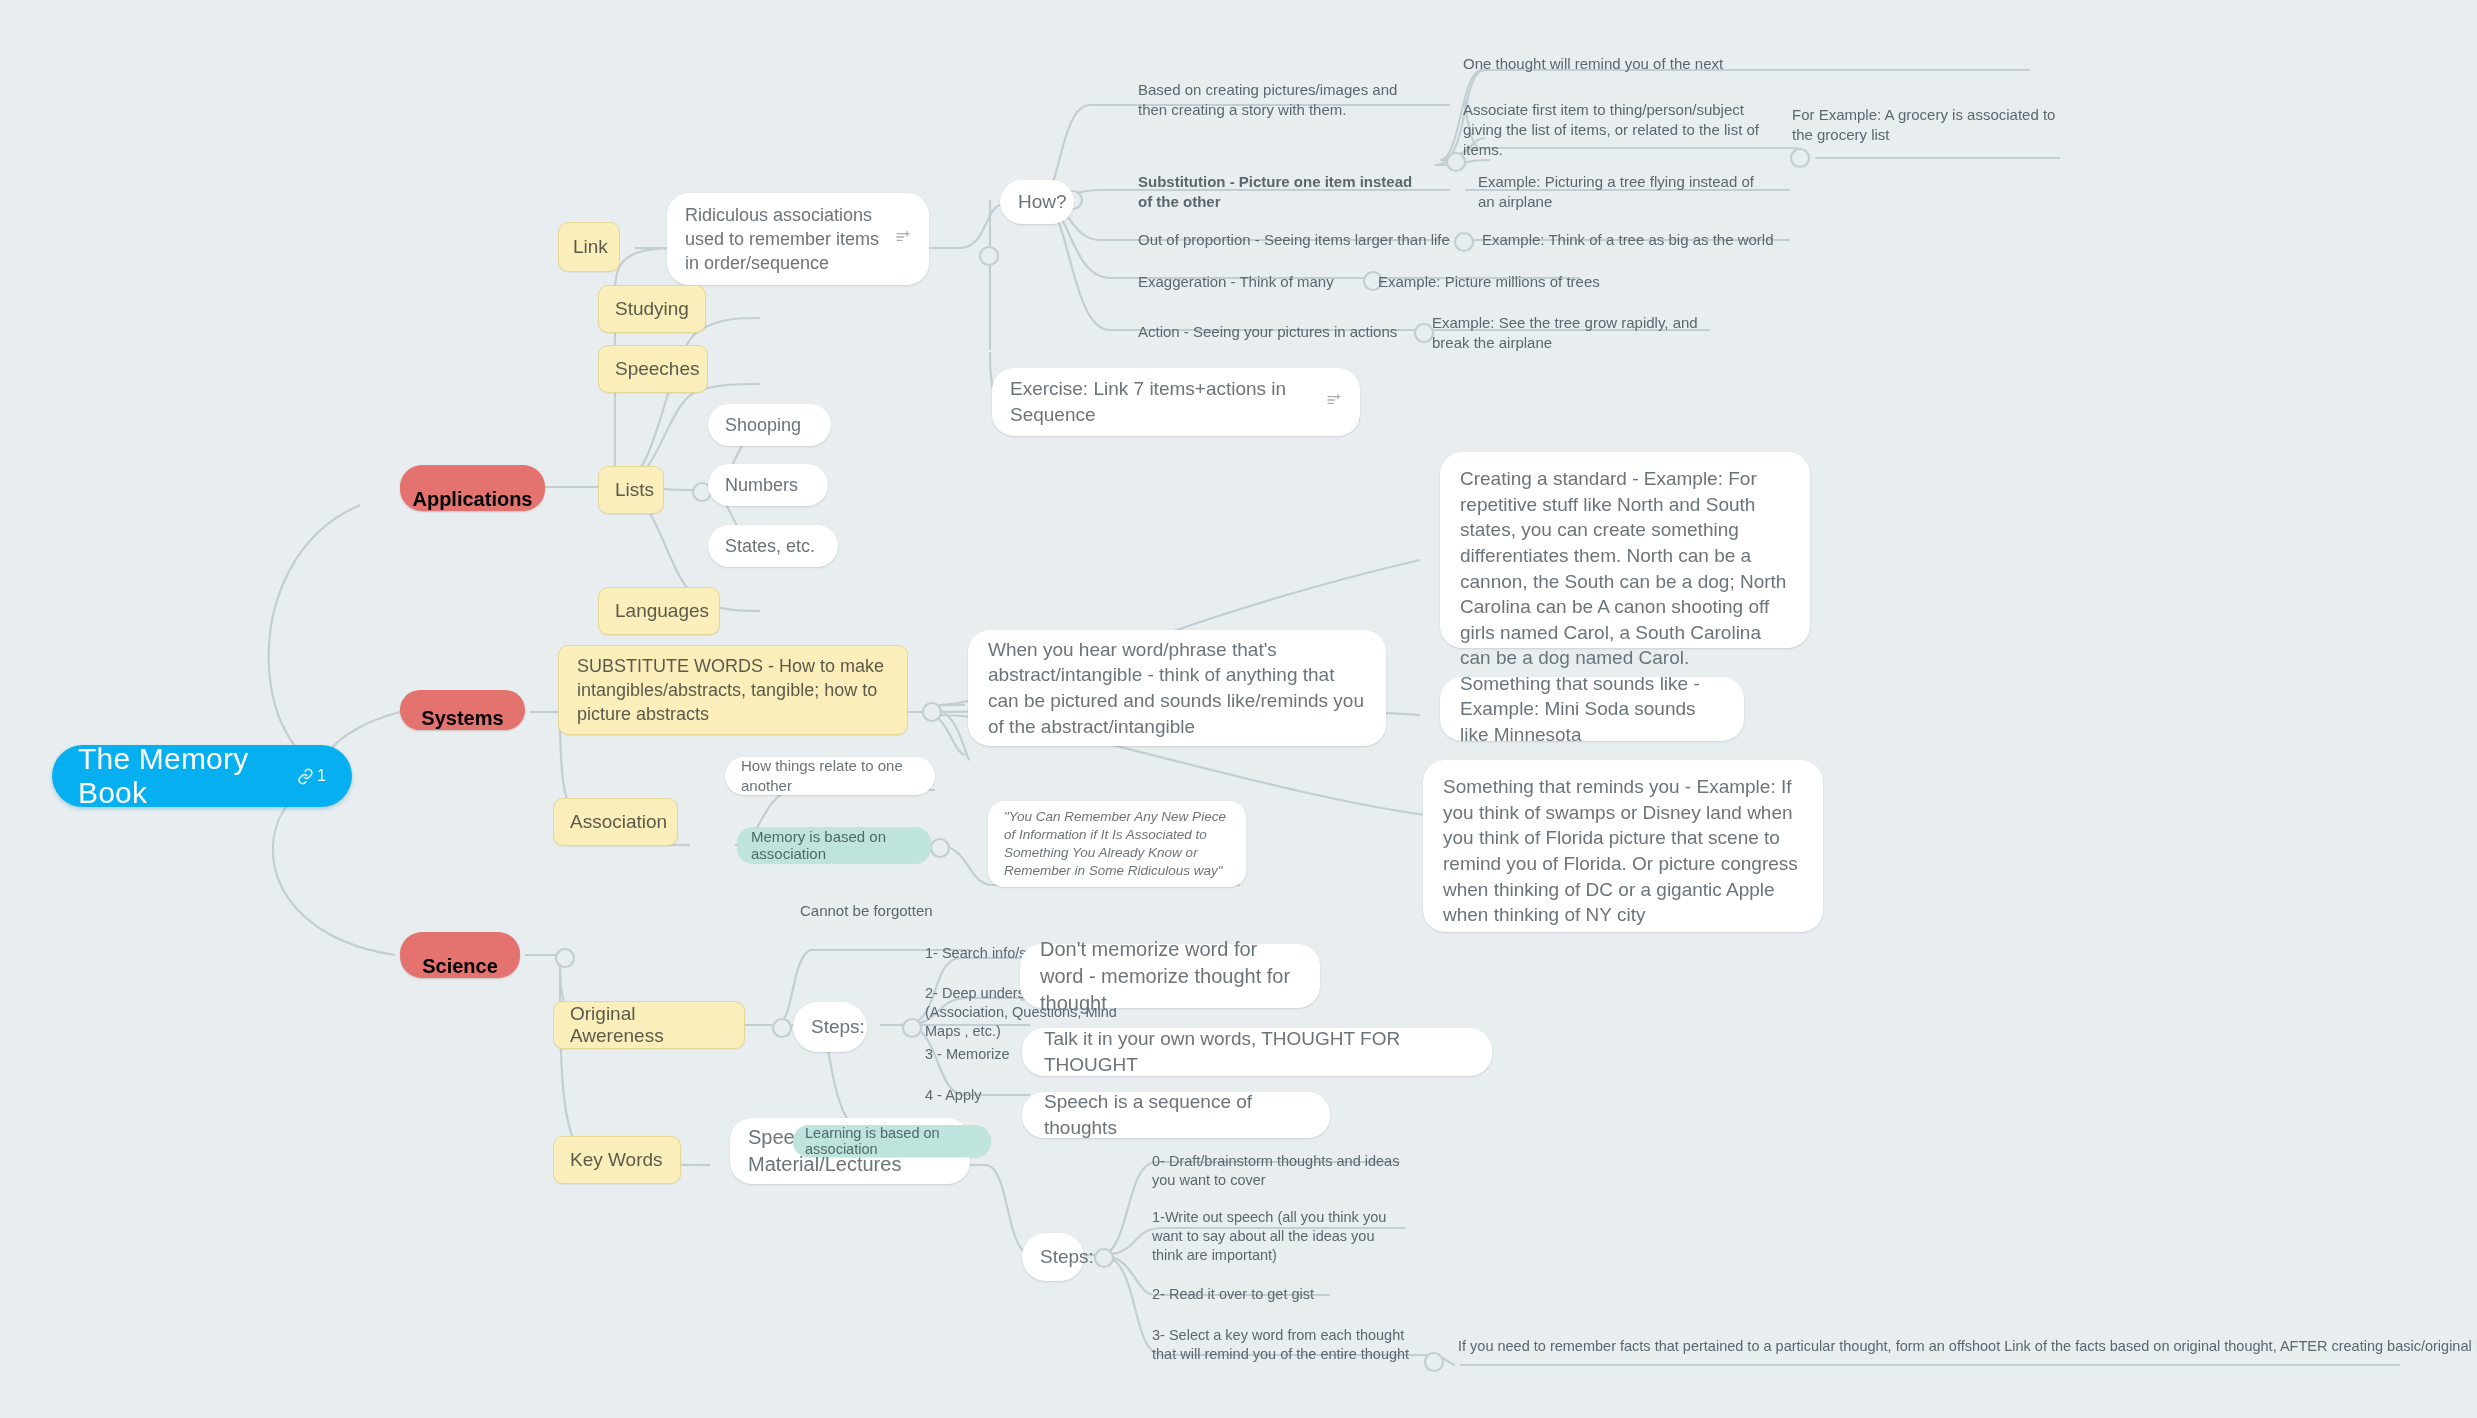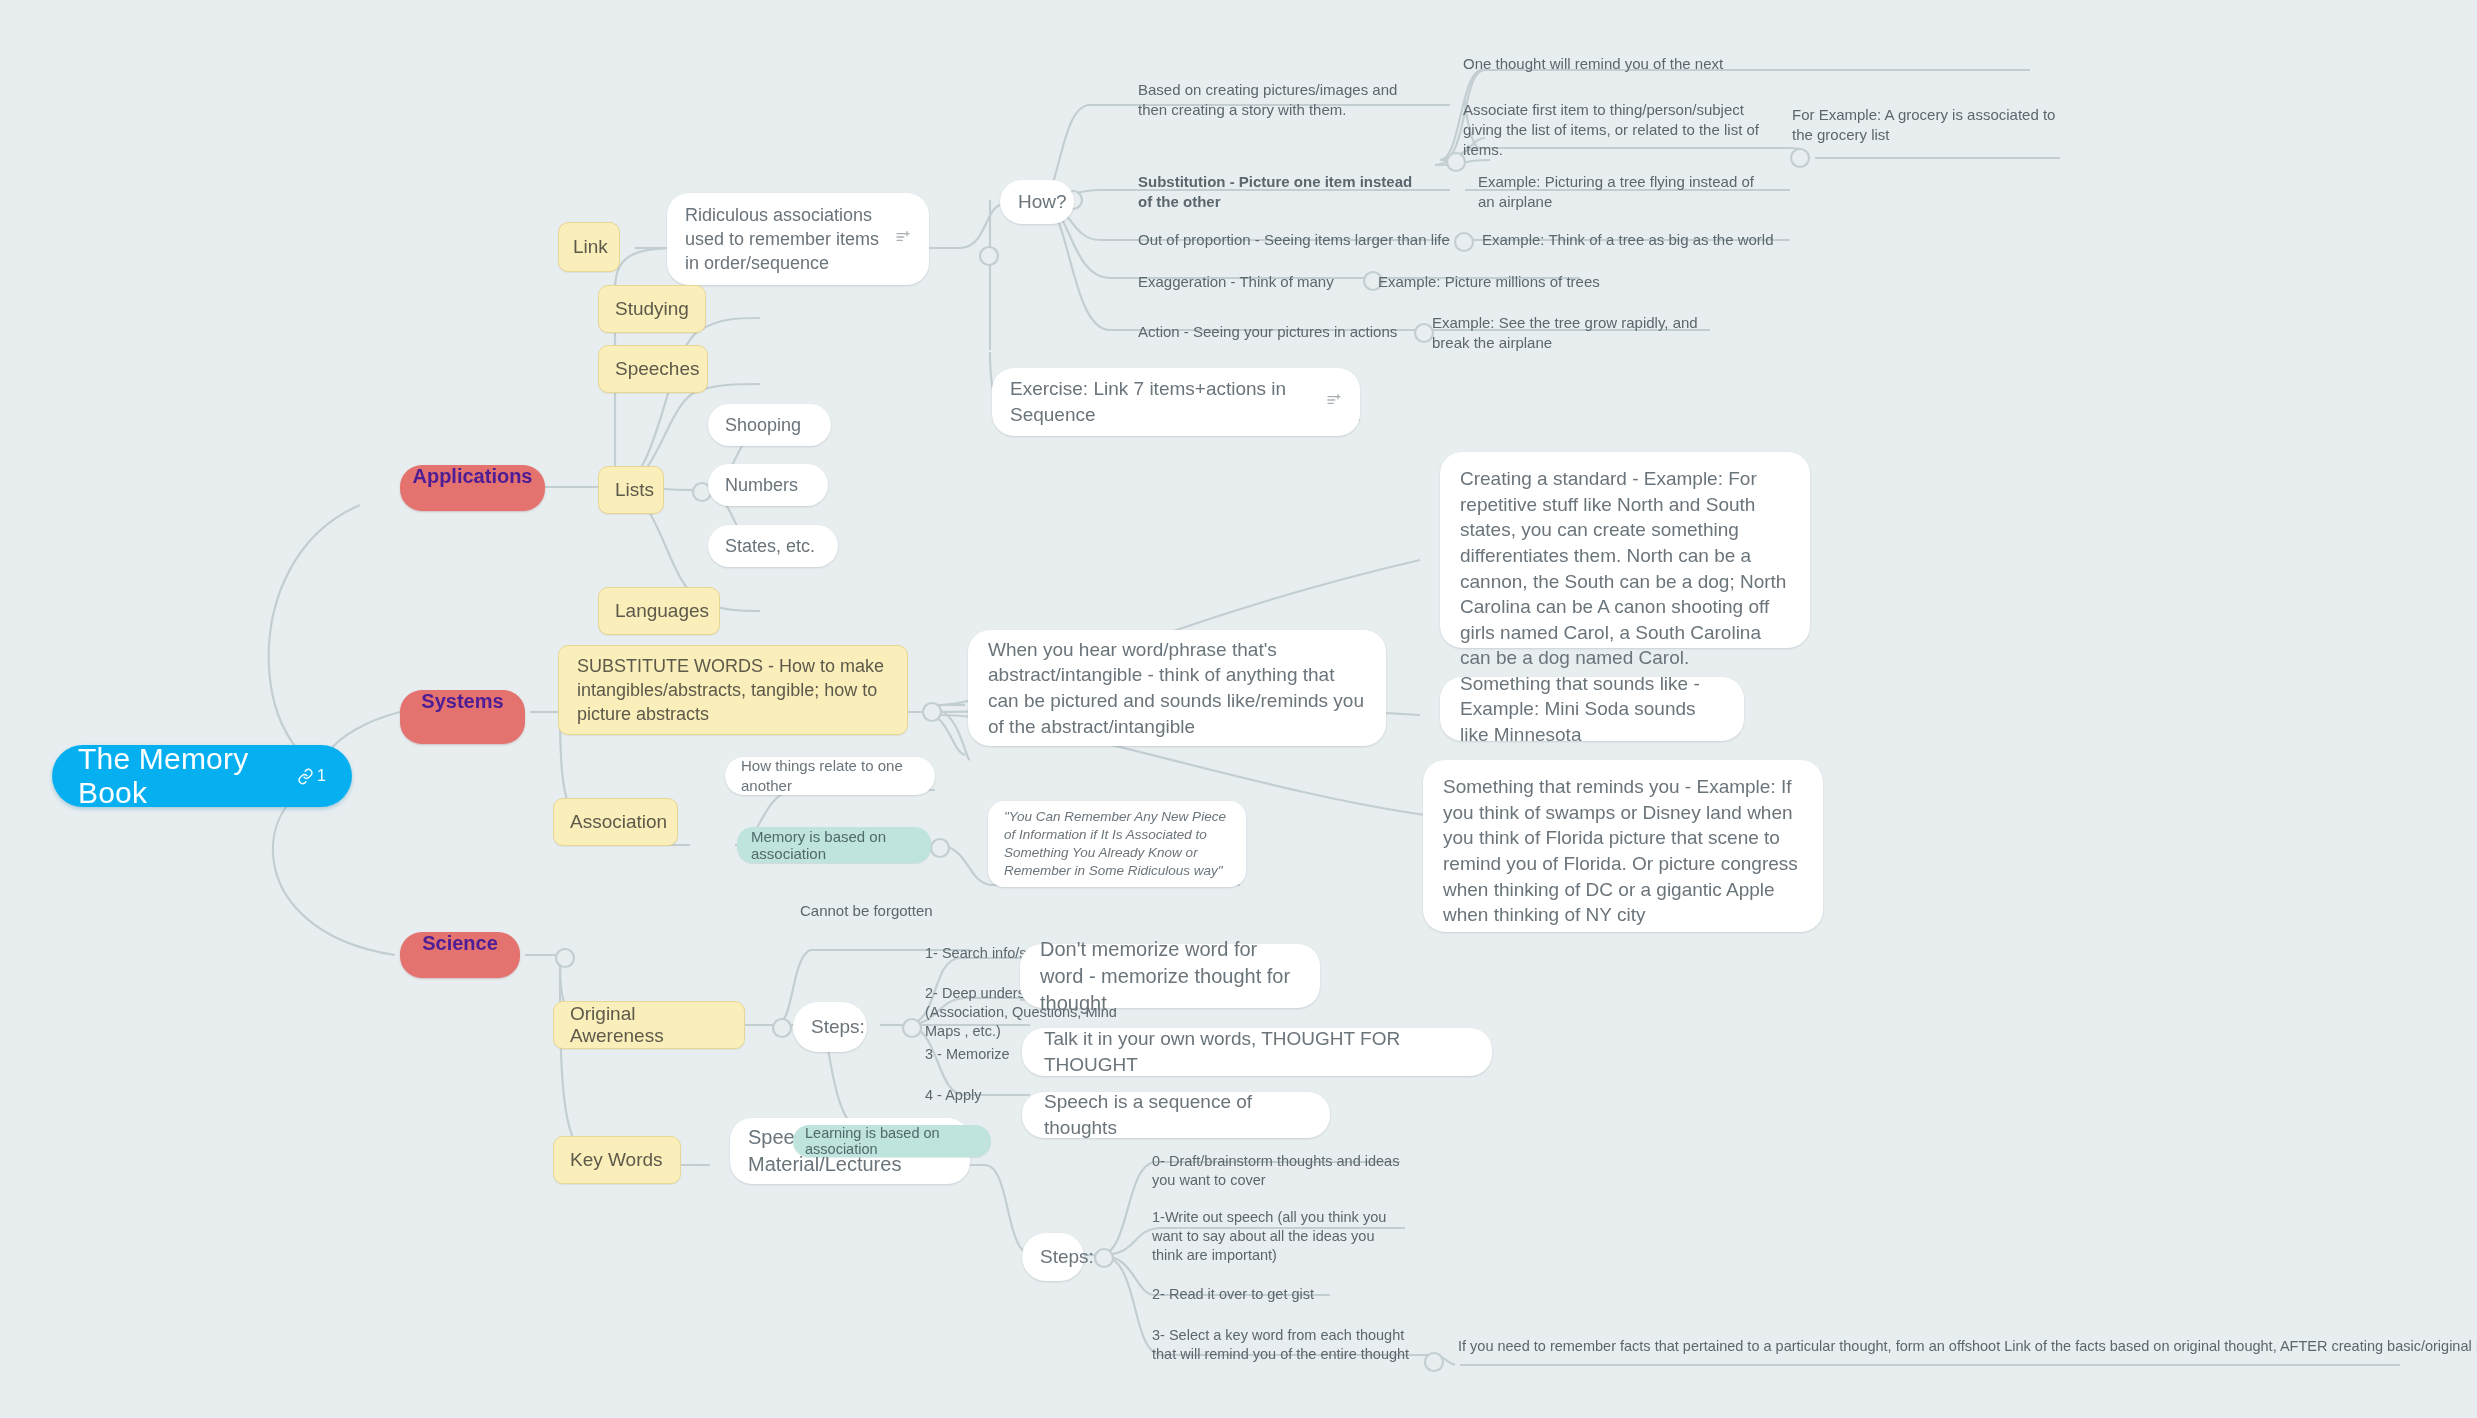--- a/index.html
+++ b/index.html
@@ -36,23 +36,23 @@
     background:#faeeba;
     border:1px solid #e7d795;
     border-radius:10px;
     color:#5d5a4b;
     display:flex;align-items:center;
     box-shadow:0 1px 1px rgba(120,110,60,.10);
   }
   .red{
     background:#e4726e;
     border-radius:22px;
-    color:#4c1d95;
+    color:#000000;
     font-weight:bold;
-    display:flex;align-items:flex-start;justify-content:center;
+    display:flex;align-items:flex-end;justify-content:center;
     box-shadow:0 1px 2px rgba(120,50,50,.25);
   }
   .teal{
     background:#bfe3dd;
     border-radius:16px;
     color:#4f6a69;
     display:flex;align-items:center;
     box-shadow:0 1px 1px rgba(60,110,105,.15);
   }
   .root{
@@ -224,21 +224,21 @@
           <path d="M14 11a5 5 0 0 0-7 0l-3 3a5 5 0 0 0 7 7l1.5-1.5"></path>
         </svg>
       </span>
       <span>1</span>
     </span>
   </div>
 
   <div class="node red" style="left:400px;top:465px;width:145px;height:46px;font-size:20px;">
     <span>Applications</span>
   </div>
-  <div class="node red" style="left:400px;top:690px;width:125px;height:54px;font-size:20px;">
+  <div class="node red" style="left:400px;top:690px;width:125px;height:40px;font-size:20px;">
     <span>Systems</span>
   </div>
   <div class="node red" style="left:400px;top:932px;width:120px;height:46px;font-size:20px;">
     <span>Science</span>
   </div>
 
   <div class="node yellow" style="left:558px;top:222px;width:62px;height:50px;padding:0 14px;font-size:19px;">
     <span>Link</span>
   </div>
 

